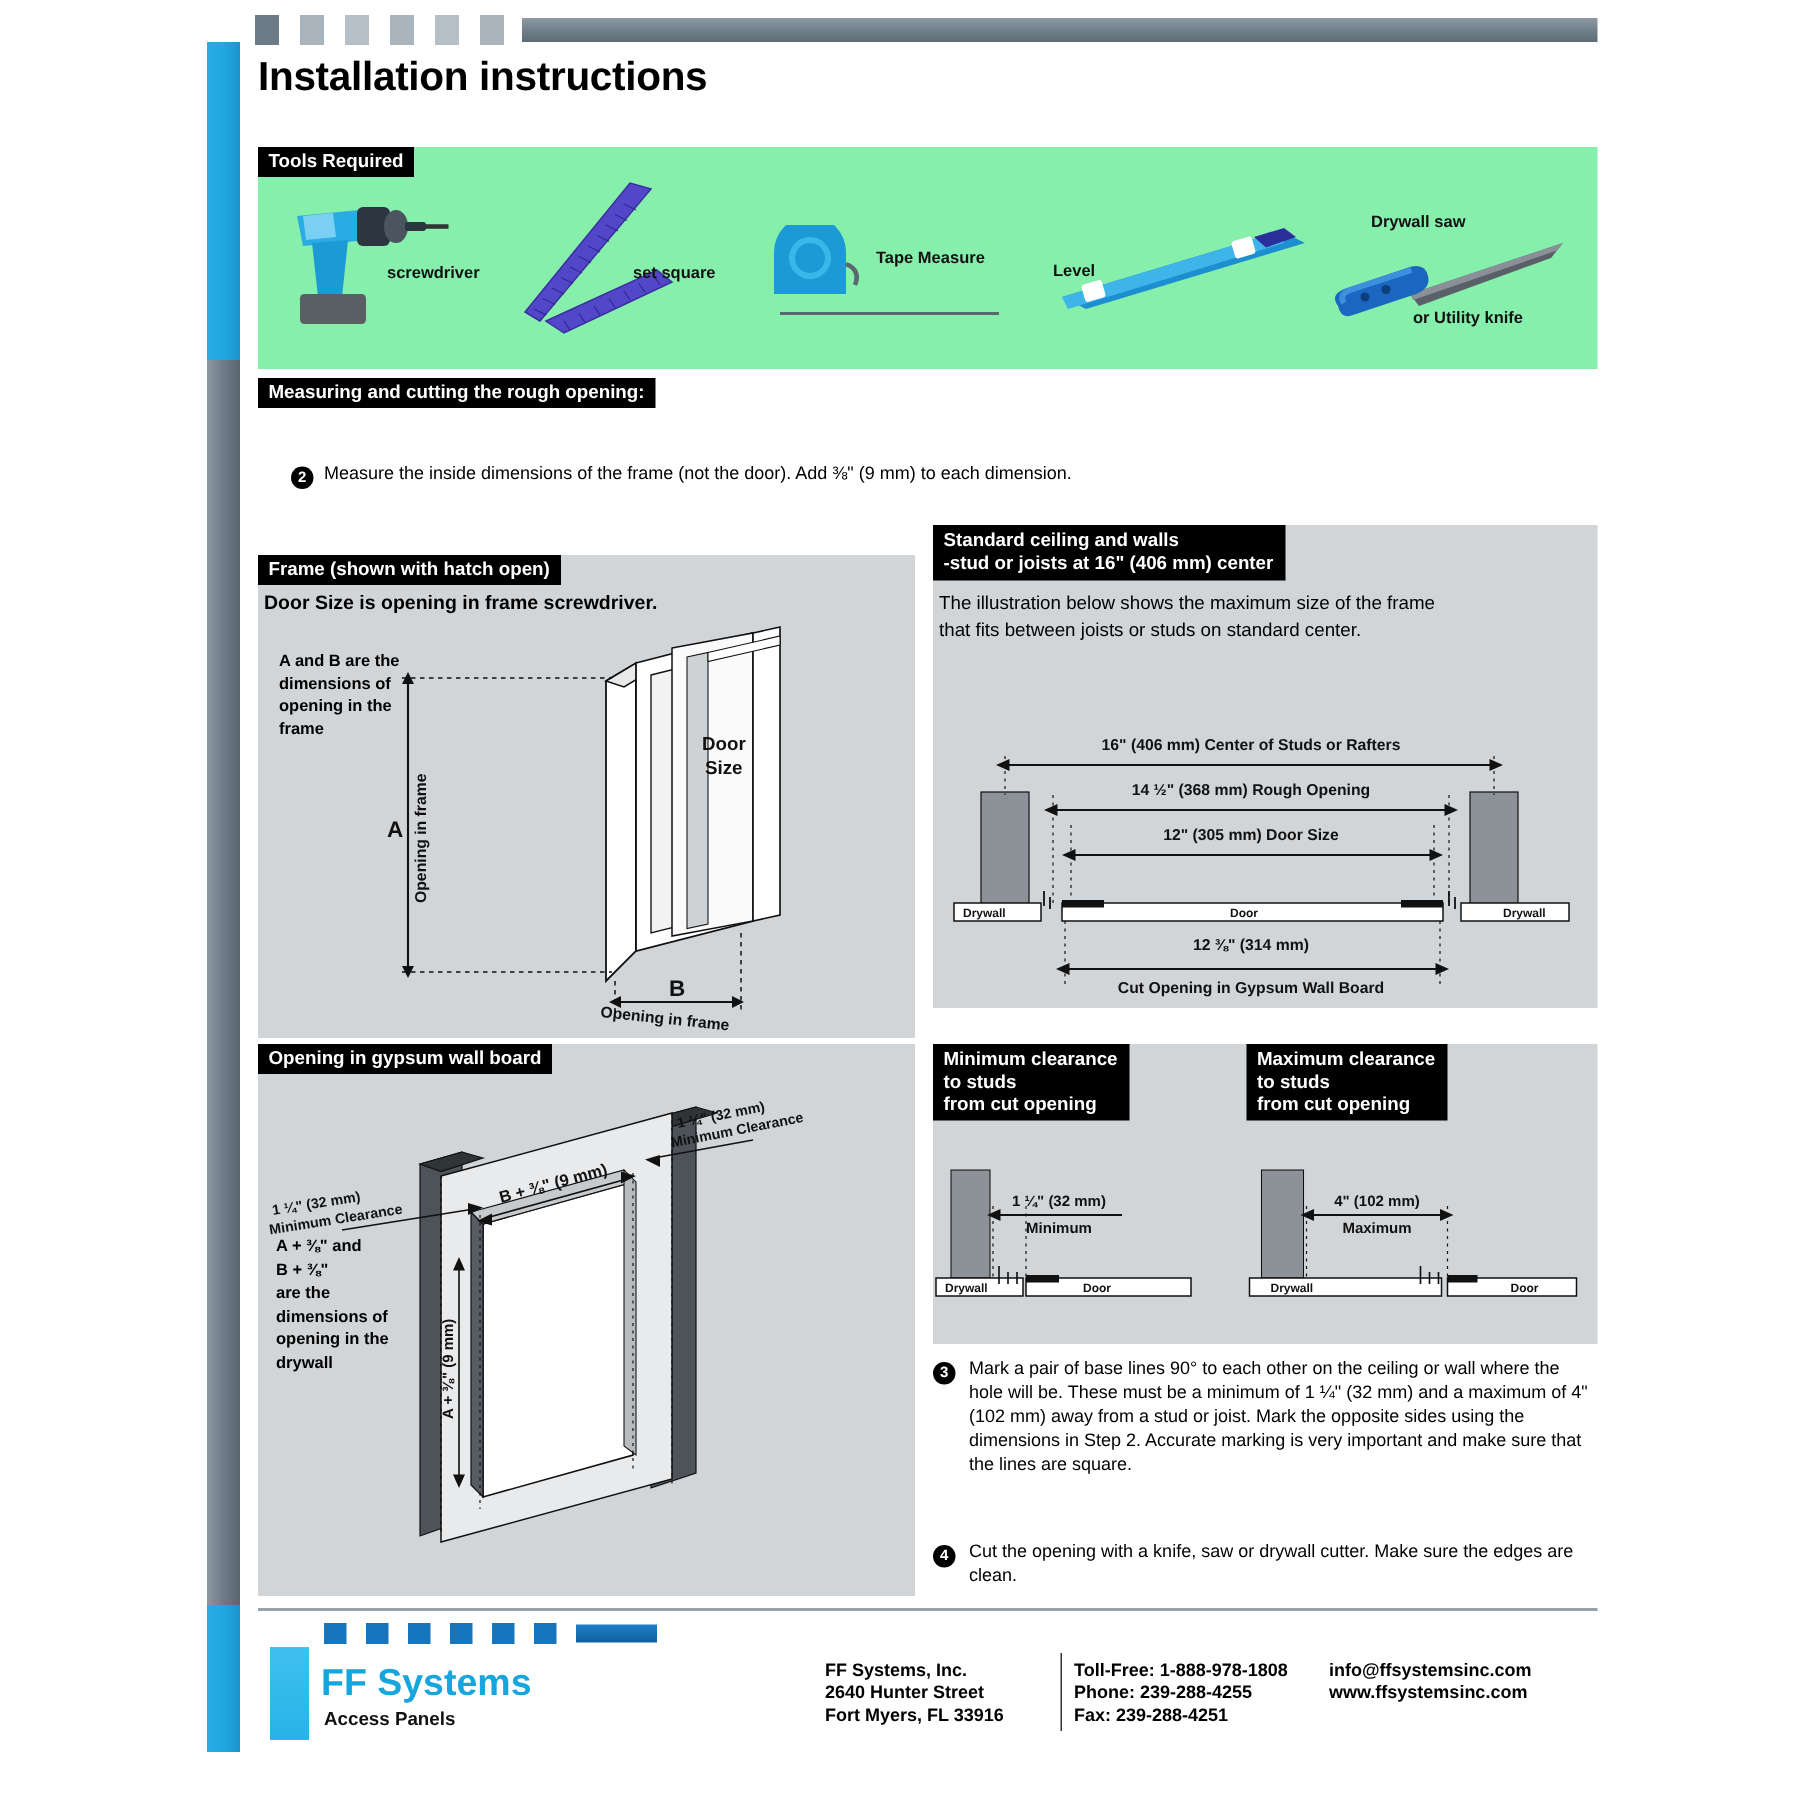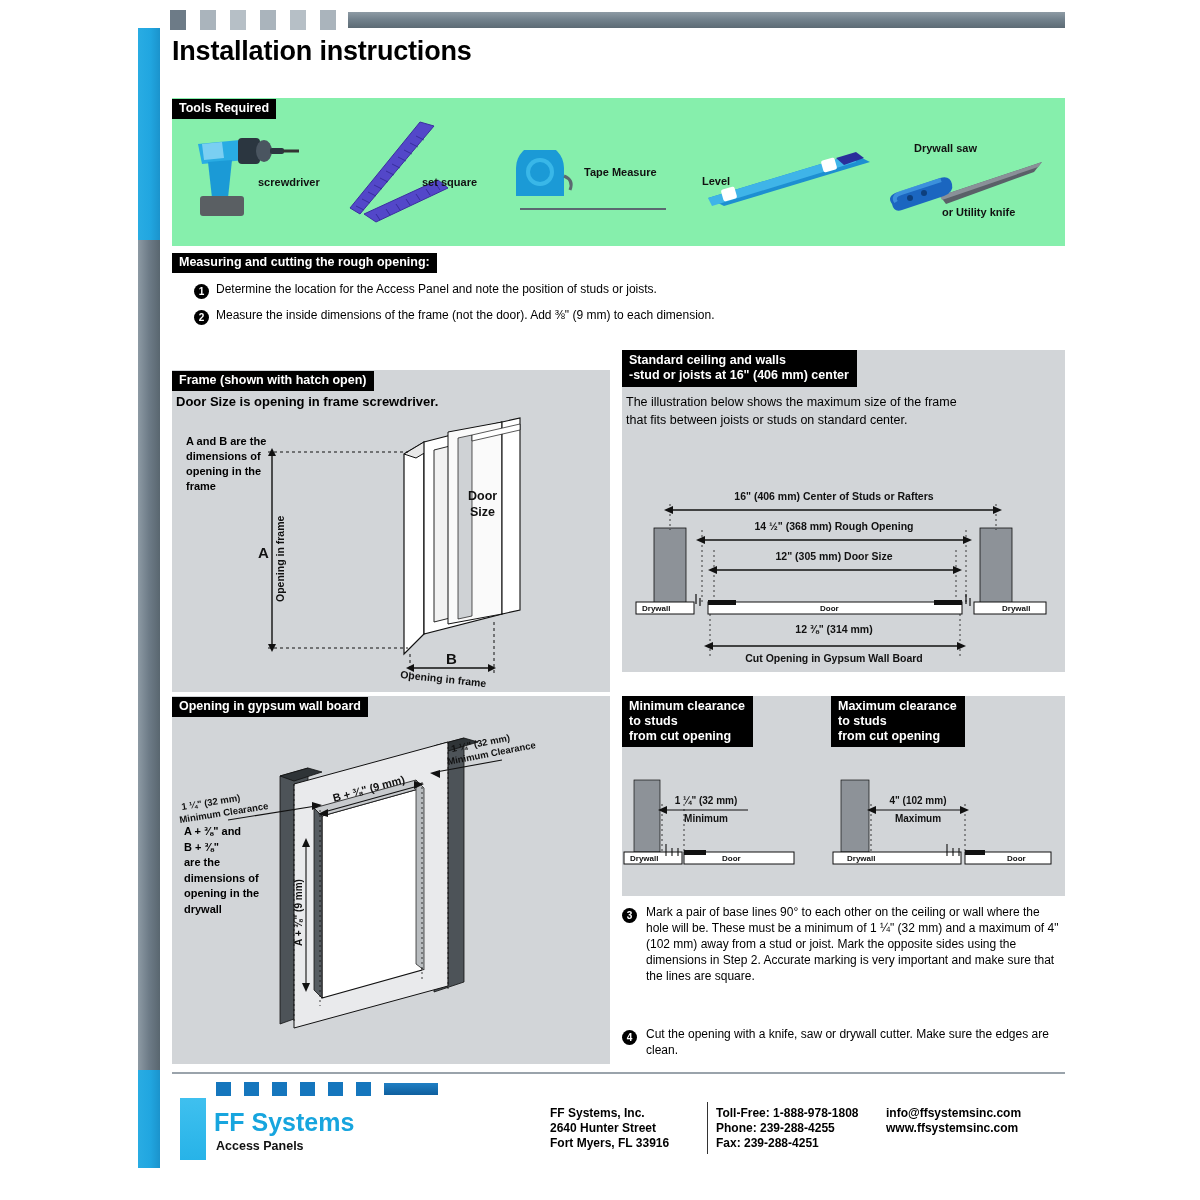--- a/index.html
+++ b/index.html
@@ -169,23 +169,20 @@
           <circle cx="40" cy="33" r="3" fill="#0d3f7d"></circle>
         </svg>
       </div>
       <div class="tool-label" style="left:742px;top:44px;">Drywall saw</div>
       <div class="tool-label" style="left:770px;top:108px;">or Utility knife</div>
     </div>
 
     <div id="measure-block">
       <div class="hdrpos" style="top:0px;">
         <span class="chip">Measuring and cutting the rough opening:</span>
-      </div>
-      <div class="step" style="left:22px;top:30px;">
-        <span class="bullet">1</span><span>Determine the location for the Access Panel and note the position of studs or joists.</span>
       </div>
       <div class="step" style="left:22px;top:56px;">
         <span class="bullet">2</span><span>Measure the inside dimensions of the frame (not the door). Add ⅜" (9 mm) to each dimension.</span>
       </div>
     </div>
 
     <div class="panel" id="frame-panel">
       <div class="hdrpos">
         <span class="chip">Frame (shown with hatch open)</span>
       </div>

